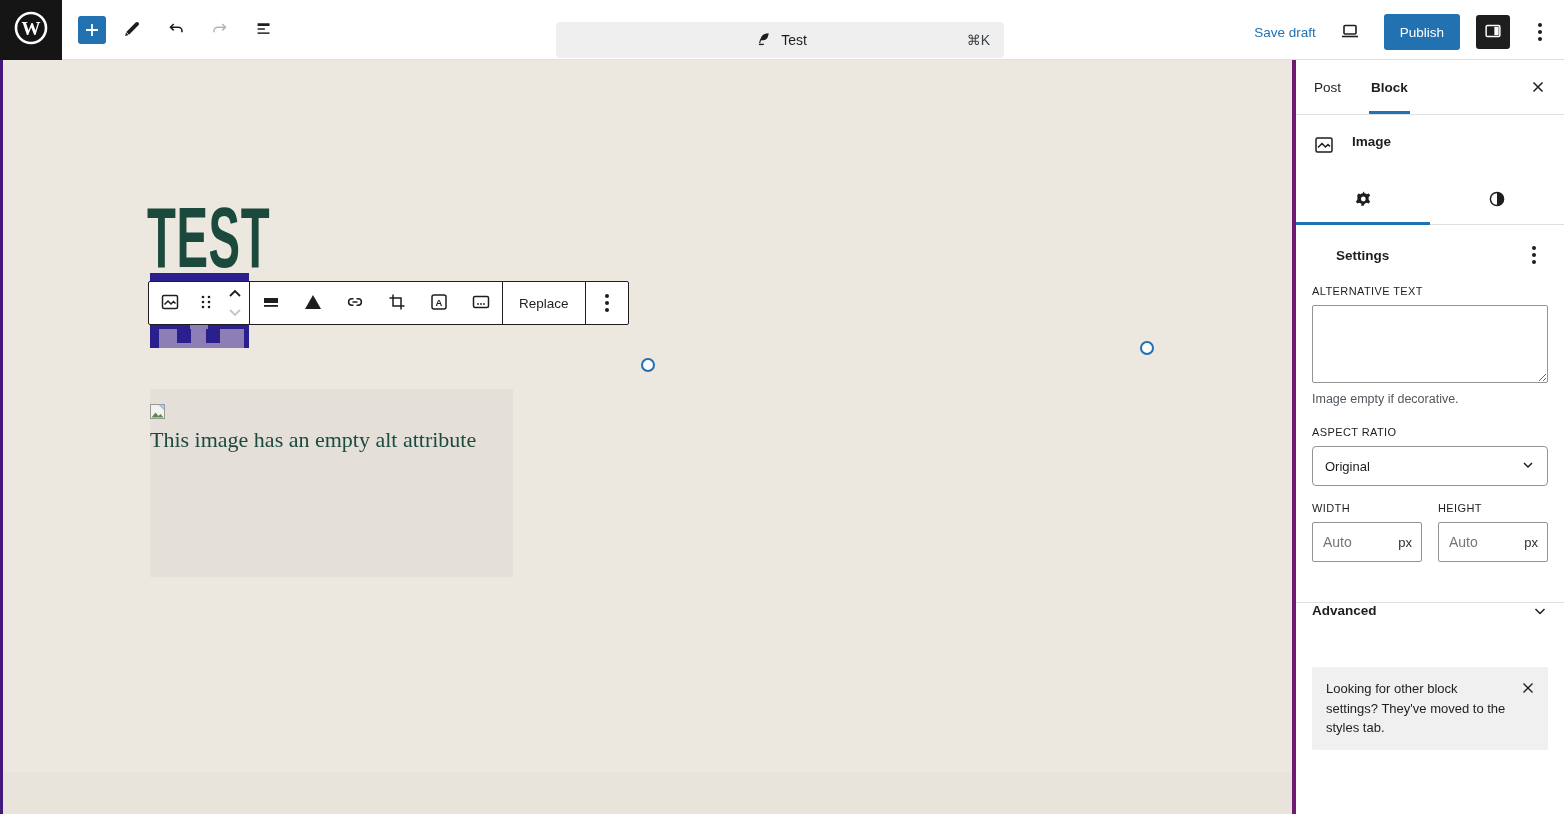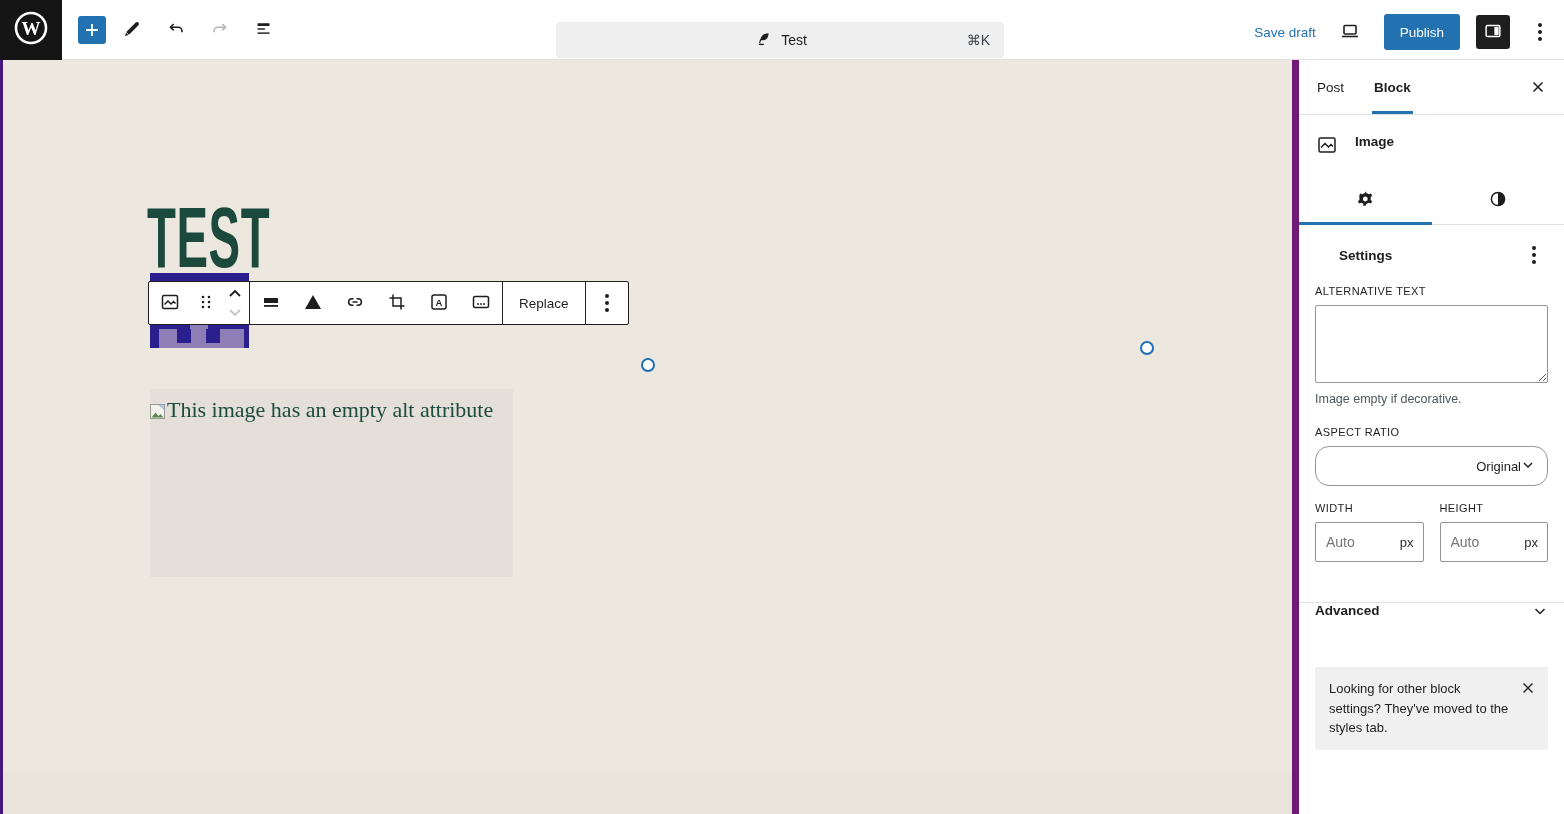--- a/index.html
+++ b/index.html
@@ -36,42 +36,42 @@
   .canvas { position:absolute; left:3px; top:60px; width:1289px; height:754px;
     background:#ece8e0; overflow:hidden; }
   .canvas-bottom-band { position:absolute; left:0; bottom:0; width:100%; height:42px; background:#e8e4db; }
   .post-title { position:absolute; left:144px; top:134px; font-size:86px; font-weight:bold;
     color:#1b4a3d; letter-spacing:1px; transform:scaleX(0.55); transform-origin:left top;
     line-height:1.0; white-space:nowrap; }
   .pix-img { position:absolute; left:147px; top:213px; }
   .selected-tint { position:absolute; left:147px; top:329px; width:363px; height:188px;
     background:rgba(60,55,45,0.04); }
   .broken-line { position:absolute; left:147px; top:337px; display:flex; align-items:flex-start; gap:1px;
-    font-family:"Liberation Serif", serif; font-size:22px; color:#1d4a3e; }
+    font-family:"Liberation Serif", serif; font-size:22px; color:#1d4a3e;flex-direction:column; }
   .resize-dot { position:absolute; width:14px; height:14px; border-radius:50%;
     background:#fdfdfd; border:2px solid #1e6fb5; cursor:pointer; }
 
   
   .blocktoolbar { position:absolute; left:148px; top:281px; height:44px; display:flex;
     background:#fff; border:1px solid #1e1e1e; border-radius:2px; z-index:10; }
   .bt-group { display:flex; align-items:stretch; }
   .bt-group + .bt-group { border-left:1px solid #1e1e1e; }
   .bt-btn { width:42px; height:42px; border:none; background:transparent; display:flex;
     align-items:center; justify-content:center; cursor:pointer; }
   .bt-btn.narrow { width:30px; }
   .bt-updown { width:28px; display:flex; flex-direction:column; align-items:center;
     justify-content:center; }
   .bt-move { width:28px; height:20px; border:none; background:transparent; display:flex;
     align-items:center; justify-content:center; cursor:pointer; }
   .bt-replace { border:none; background:transparent; font-size:13.5px; color:#1e1e1e;
     padding:0 16px; cursor:pointer; }
 
   
   .sidebar { position:absolute; right:0; top:60px; width:272px; height:754px; background:#fff;
-    border-left:7px solid #701a75; z-index:20; }
+    border-left:4px solid #701a75; z-index:20; }
   .sb-tabs { height:55px; border-bottom:1px solid #e0e0e0; display:flex; align-items:stretch;
     padding-left:16px; gap:26px; position:relative; }
   .sb-tab { display:flex; align-items:center; font-size:13.5px; cursor:pointer; position:relative;
     padding:0 2px; background:none; border:none; color:#1e1e1e; }
   .sb-tab.active { font-weight:bold; }
   .sb-tab.active::after { content:""; position:absolute; left:0; right:0; bottom:0; height:3px;
     background:#2271b1; }
   .sb-close { position:absolute; right:12px; top:14px; width:28px; height:28px; background:none;
     border:none; display:flex; align-items:center; justify-content:center; cursor:pointer; }
   .block-card { padding:16px; display:flex; gap:16px; }
@@ -86,22 +86,22 @@
   .settings-head { display:flex; align-items:center; justify-content:space-between; }
   .settings-head .label { font-size:13.5px; font-weight:bold;margin-left:24px; }
   .field-label { font-size:11px; font-weight:500; letter-spacing:.4px; text-transform:uppercase;
     margin:16px 0 8px; }
   .alt-textarea { width:100%; height:78px; border:1px solid #949494; border-radius:2px;
     resize:both; font-family:"Liberation Sans", sans-serif; font-size:13px; padding:6px 8px; background:#fff; }
   .describe-link { display:inline-block; margin-top:10px; font-size:13px; color:#2271b1;
     text-decoration:underline; cursor:pointer; }
   .ext-arrow { text-decoration:none; display:inline-block; margin-left:3px; font-size:12px; color:#2271b1; }
   .decorative-note { font-size:12.5px; color:#50575e; margin-top:5px; }
-  .select-box { width:100%; height:40px; border:1px solid #949494; border-radius:14px; background:#fff;
-    display:flex; align-items:center; justify-content:flex-end; padding:0 12px; font-size:13px;
+  .select-box { width:100%; height:40px; border:1px solid #949494; border-radius:4px; background:#fff;
+    display:flex; align-items:center; justify-content:space-between; padding:0 12px; font-size:13px;
     cursor:pointer; }
   .dims { display:grid; grid-template-columns:1fr 1fr; column-gap:16px; margin-top:16px; }
   .dim-label { font-size:11px; font-weight:500; letter-spacing:.4px; margin-bottom:8px; }
   .dim-input-wrap { position:relative; height:40px; border:1px solid #949494; border-radius:2px;
     background:#fff; display:flex; align-items:center; }
   .dim-input { border:none; outline:none; width:70%; padding:0 0 0 10px; font-size:14px;
     font-family:"Liberation Sans", sans-serif; background:transparent; }
   .dim-input::placeholder { color:#757575; }
   .dim-unit { position:absolute; right:9px; font-size:13px; color:#2f2f2f; }
   .sb-divider { border-top:1px solid #e0e0e0; margin-top:24px; }

